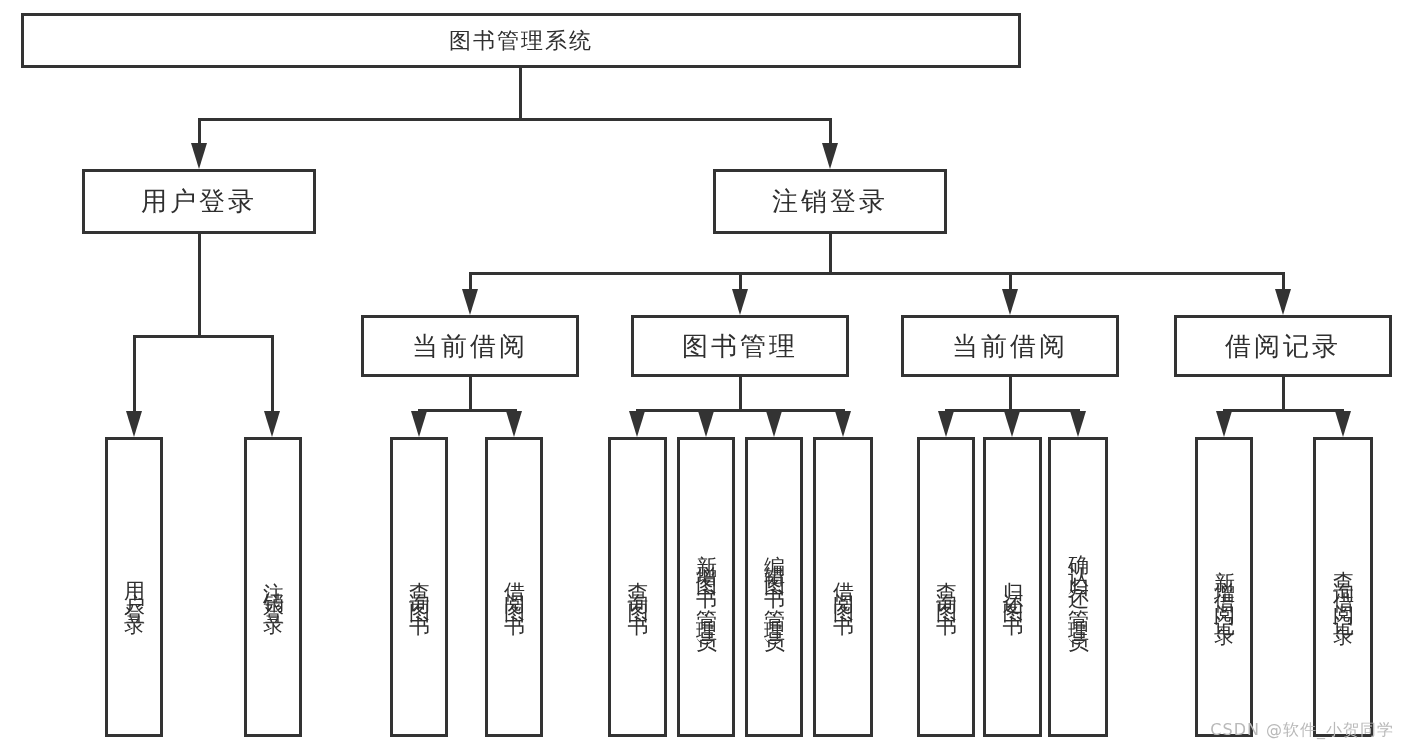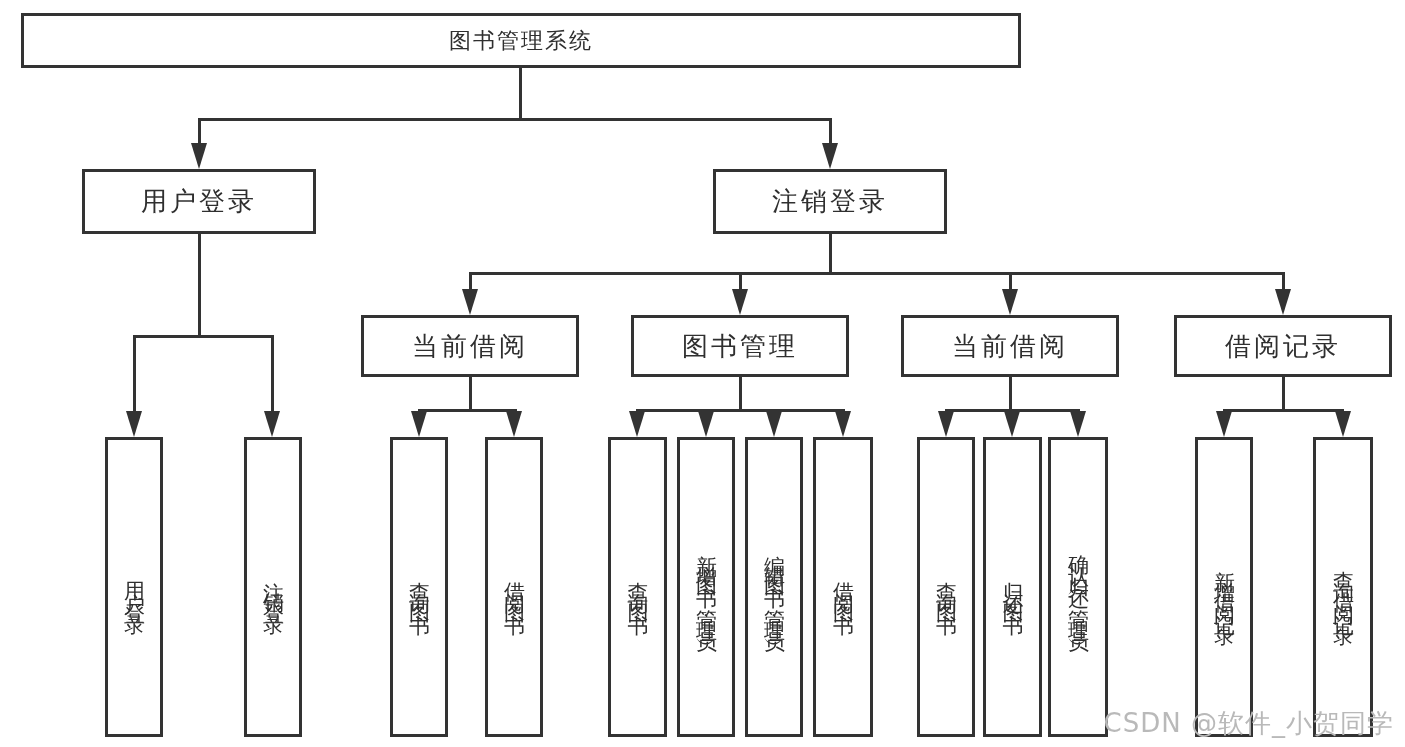--- a/index.html
+++ b/index.html
@@ -37,21 +37,21 @@
     position: absolute;
     width: 0; height: 0;
     border-left: 8px solid transparent;
     border-right: 8px solid transparent;
     border-top: 26px solid #333333;
   }
   .watermark {
     position: absolute;
     right: 11px;
     bottom: 6px;
-    font-size: 26px;
+    font-size: 16px;
     color: #b9b9b9;
     letter-spacing: 1px;
     z-index: 5;
     white-space: nowrap;
   }
 </style>
 </head>
 <body>
 
 <div id="stage">

